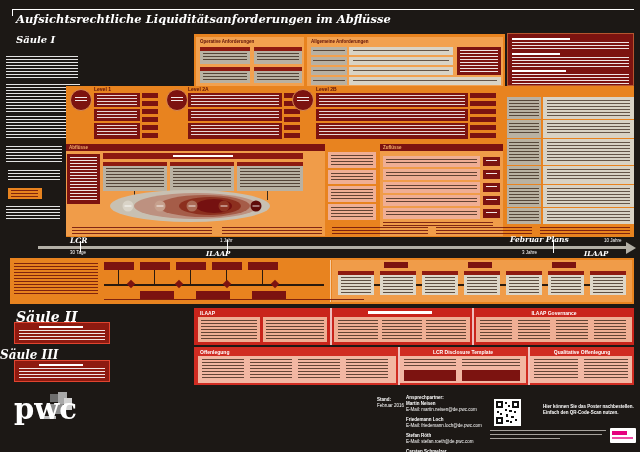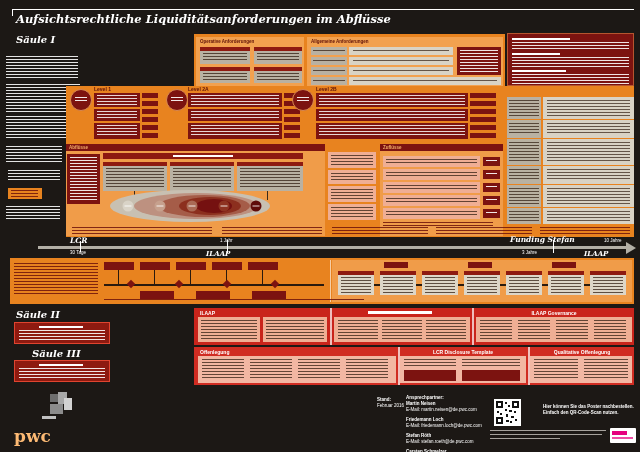--- a/index.html
+++ b/index.html
@@ -192,21 +192,21 @@
 
   <div class="a" style="left:38px;top:246px;width:588px;height:3px;background:#b3afa6"></div>
   <div class="a" style="left:626px;top:241.5px;width:0;height:0;border-left:10px solid #b3afa6;border-top:6px solid transparent;border-bottom:6px solid transparent"></div>
   <div class="a" style="left:80px;top:241px;width:1px;height:11px;background:#fff"></div>
   <div class="a" style="left:227px;top:240px;width:1px;height:13px;background:#fff"></div>
   <div class="a" style="left:553px;top:240px;width:1px;height:13px;background:#fff"></div>
   <div class="a serifit" style="left:70px;top:236px;font-size:7.5px">LCR</div>
   <div class="a tl5" style="left:70px;top:250px;font-size:4.5px">30 Tage</div>
   <div class="a tl5" style="left:220px;top:238px;font-size:4.5px">1 Jahr</div>
   <div class="a serifit" style="left:206px;top:249px;font-size:7px">ILAAP</div>
-  <div class="a serifit" style="left:510px;top:235px;font-size:7.5px">Funding Stefan</div>
+  <div class="a serifit" style="left:510px;top:235px;font-size:7.5px">Februar Plans</div>
   <div class="a tl5" style="left:522px;top:250px;font-size:4.5px">3 Jahre</div>
   <div class="a tl5" style="left:604px;top:238px;font-size:4.5px">10 Jahre</div>
   <div class="a serifit" style="left:584px;top:249px;font-size:7px">ILAAP</div>
 
   <div class="a" style="left:10px;top:258px;width:624px;height:46px;background:#e8831f"></div>
   <div class="a" style="left:332px;top:260px;width:300px;height:42px;background:#f09c49"></div>
   <div class="a lnm" style="left:14px;top:263px;width:84px;height:32px"></div>
   <div class="a" style="left:104px;top:262px;width:30px;height:8px;background:#7c1310"></div>
   <div class="a" style="left:140px;top:262px;width:30px;height:8px;background:#7c1310"></div>
   <div class="a" style="left:176px;top:262px;width:30px;height:8px;background:#7c1310"></div>
@@ -232,21 +232,21 @@
   <div class="a gb" style="left:422px;top:271px;width:36px;height:24px;background:#ddd6c8"></div>
   <div class="a gb" style="left:464px;top:271px;width:36px;height:24px;background:#ddd6c8"></div>
   <div class="a gb" style="left:506px;top:271px;width:36px;height:24px;background:#ddd6c8"></div>
   <div class="a gb" style="left:548px;top:271px;width:36px;height:24px;background:#ddd6c8"></div>
   <div class="a gb" style="left:590px;top:271px;width:36px;height:24px;background:#ddd6c8"></div>
   <div class="a" style="left:384px;top:262px;width:24px;height:6px;background:#7c1310"></div>
   <div class="a" style="left:468px;top:262px;width:24px;height:6px;background:#7c1310"></div>
   <div class="a" style="left:552px;top:262px;width:24px;height:6px;background:#7c1310"></div>
   <div class="a lnm" style="left:104px;top:299px;width:260px;height:3px"></div>
 
-  <div class="a serifit" style="left:16px;top:309px;font-size:10px">Säule II</div>
+  <div class="a serifit" style="left:16px;top:309px;font-size:14px">Säule II</div>
   <div class="a" style="left:14px;top:322px;width:96px;height:22px;background:#8e1a10;border:1px solid #e0442f;box-sizing:border-box">
     <div class="a" style="left:24px;top:2.5px;width:44px;height:2px;background:#fff"></div>
     <div class="a lnw" style="left:4px;top:7px;width:86px;height:12px"></div>
   </div>
   <div class="a" style="left:194px;top:308px;width:440px;height:37px;background:#c9241b"></div>
   <div class="a whd" style="left:200px;top:310px">ILAAP</div>
   <div class="a sal" style="left:198px;top:317px;width:62px;height:25px"></div>
   <div class="a sal" style="left:263px;top:317px;width:64px;height:25px"></div>
   <div class="a" style="left:330px;top:308px;width:1.5px;height:37px;background:rgba(255,255,255,.7)"></div>
   <div class="a" style="left:368px;top:311px;width:64px;height:2.5px;background:#fff"></div>
@@ -257,21 +257,21 @@
   </div>
   <div class="a" style="left:472px;top:308px;width:1.5px;height:37px;background:rgba(255,255,255,.7)"></div>
   <div class="a whd" style="left:474px;top:310px;width:160px;text-align:center">ILAAP Governance</div>
   <div class="a" style="left:476px;top:317px;width:156px;height:25px;background:#efae94">
     <div class="a lnd" style="left:4px;top:3px;width:32px;height:19px"></div>
     <div class="a lnd" style="left:42px;top:3px;width:32px;height:19px"></div>
     <div class="a lnd" style="left:80px;top:3px;width:32px;height:19px"></div>
     <div class="a lnd" style="left:118px;top:3px;width:32px;height:19px"></div>
   </div>
 
-  <div class="a serifit" style="left:32px;top:348px;font-size:10px">Säule III</div>
+  <div class="a serifit" style="left:0;top:348px;font-size:12px">Säule III</div>
   <div class="a" style="left:14px;top:360px;width:96px;height:22px;background:#8e1a10;border:1px solid #e0442f;box-sizing:border-box">
     <div class="a" style="left:24px;top:2.5px;width:44px;height:2px;background:#fff"></div>
     <div class="a lnw" style="left:4px;top:7px;width:86px;height:12px"></div>
   </div>
   <div class="a" style="left:194px;top:347px;width:440px;height:38px;background:#d02c22"></div>
   <div class="a whd" style="left:200px;top:349px">Offenlegung</div>
   <div class="a" style="left:198px;top:356px;width:198px;height:27px;background:#f2b7a3">
     <div class="a lnd" style="left:4px;top:3px;width:42px;height:21px"></div>
     <div class="a lnd" style="left:52px;top:3px;width:42px;height:21px"></div>
     <div class="a lnd" style="left:100px;top:3px;width:42px;height:21px"></div>
@@ -290,21 +290,21 @@
   <div class="a" style="left:530px;top:356px;width:102px;height:27px;background:#f2b7a3">
     <div class="a lnd" style="left:4px;top:3px;width:44px;height:21px"></div>
     <div class="a lnd" style="left:54px;top:3px;width:44px;height:21px"></div>
   </div>
 
   <div class="a" style="left:50px;top:394px;width:10px;height:8px;background:#6e6e6e"></div>
   <div class="a" style="left:58px;top:392px;width:9px;height:12px;background:#a8a8a8"></div>
   <div class="a" style="left:64px;top:398px;width:8px;height:12px;background:#d2d2d2"></div>
   <div class="a" style="left:50px;top:404px;width:13px;height:10px;background:#8c8c8c"></div>
   <div class="a" style="left:42px;top:416px;width:14px;height:3px;background:#c0c0c0"></div>
-  <div class="a b" style="left:14px;top:426px;font-size:17px;font-family:'DejaVu Serif',serif;color:#fdba74">pwc</div>
+  <div class="a b" style="left:14px;top:392px;font-size:29px;font-family:'DejaVu Serif',serif;color:#ffffff">pwc</div>
 
   <div class="a" style="left:377px;top:397px">
     <div class="f45 b">Stand:</div>
     <div class="f45">Februar 2016</div>
   </div>
 
   <div class="a" style="left:406px;top:395px;color:#fff">
     <div class="f45 b">Ansprechpartner:</div>
     <div class="f45 b">Martin Neisen</div>
     <div class="f45">E-Mail: martin.neisen@de.pwc.com</div>

